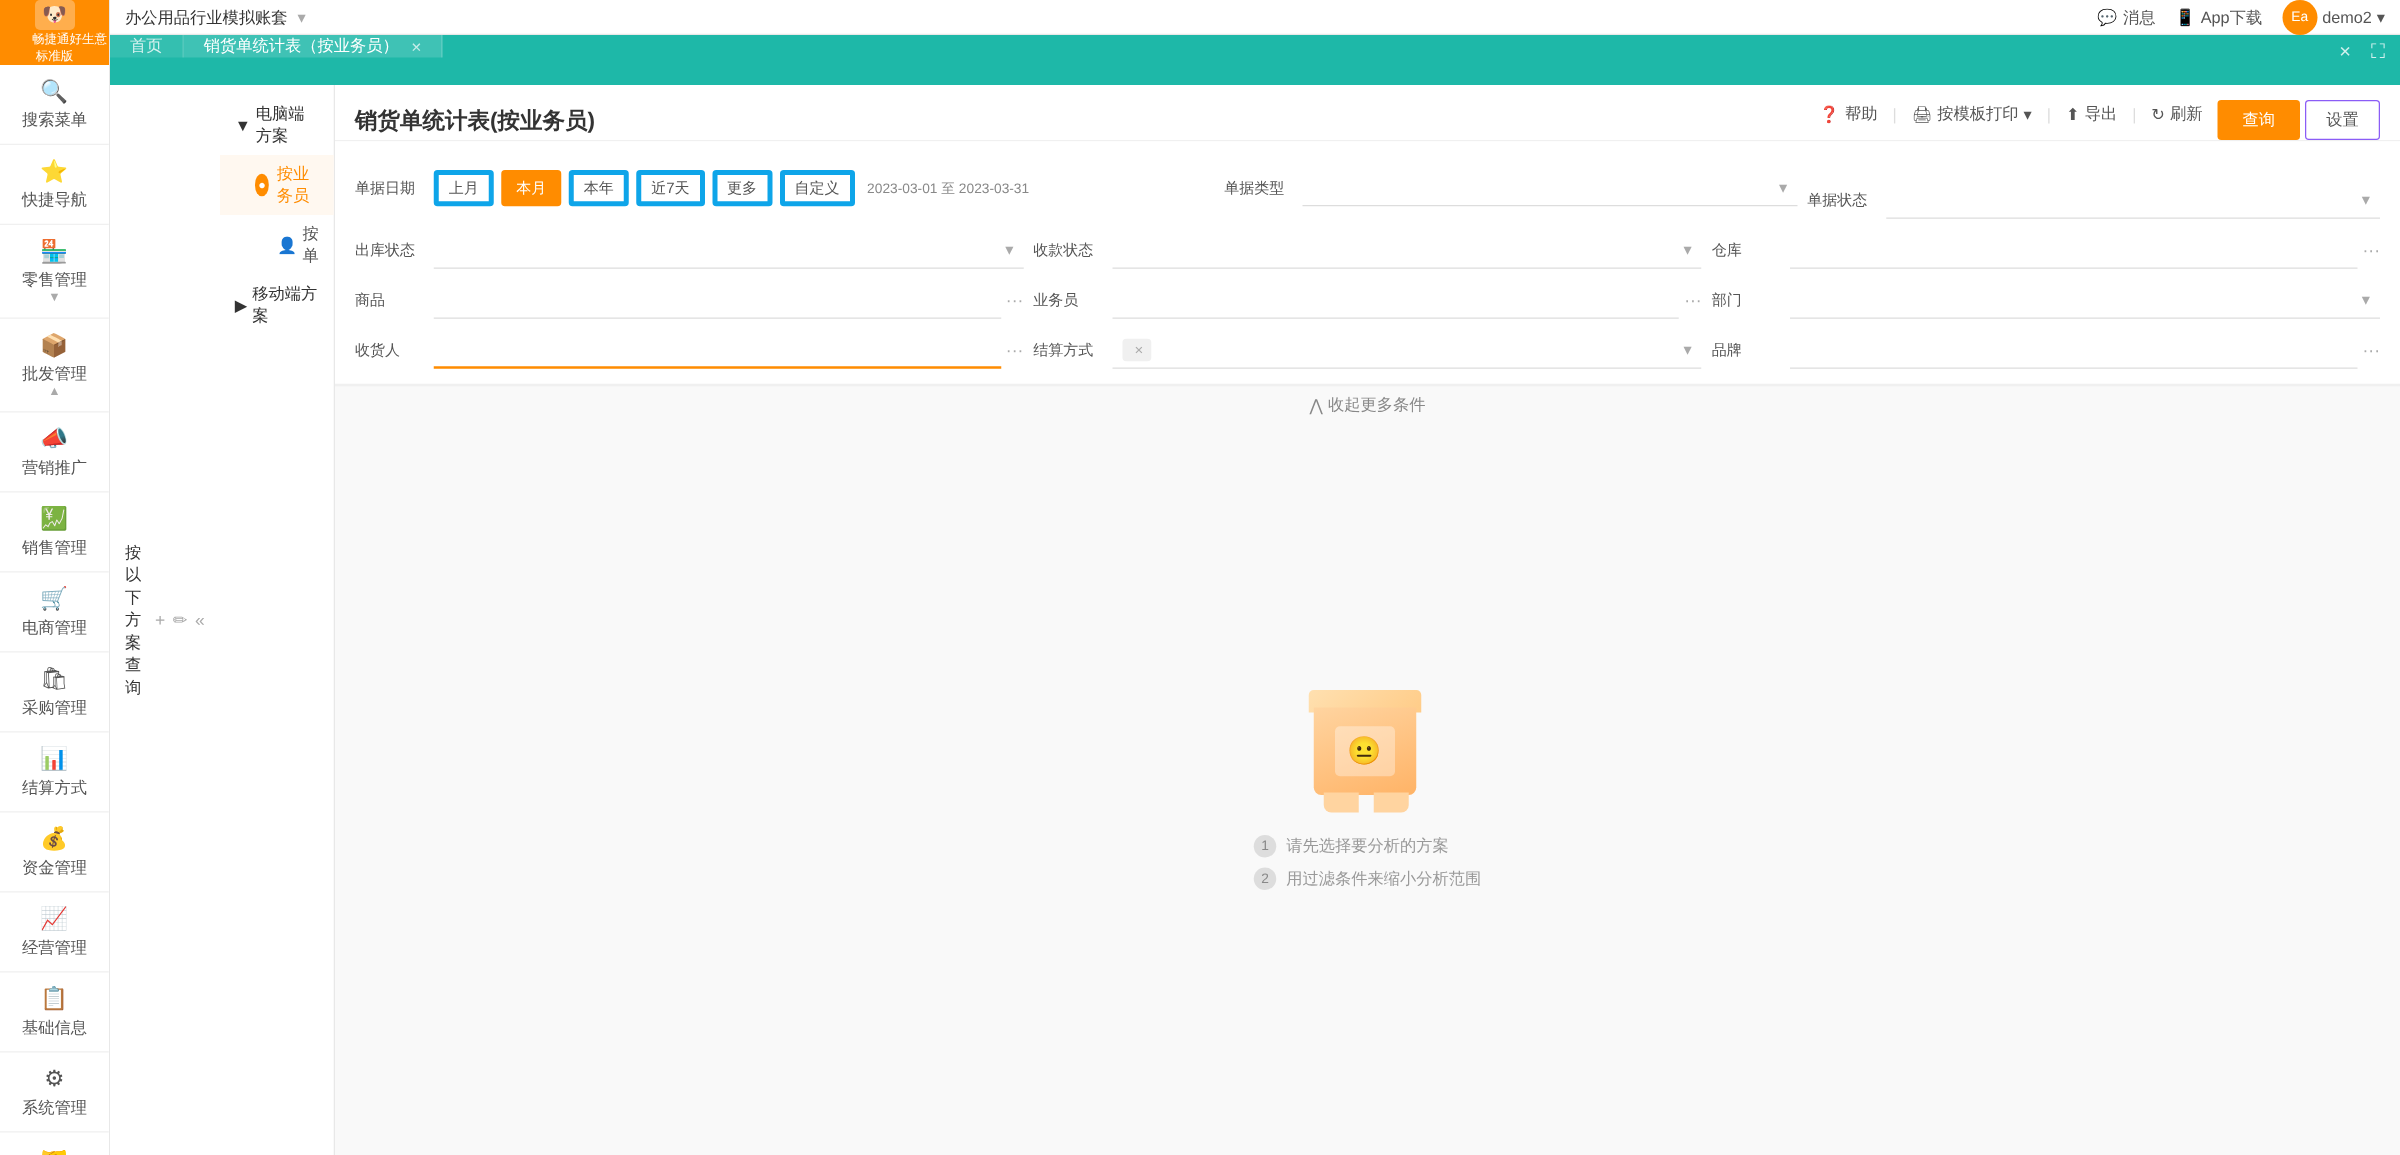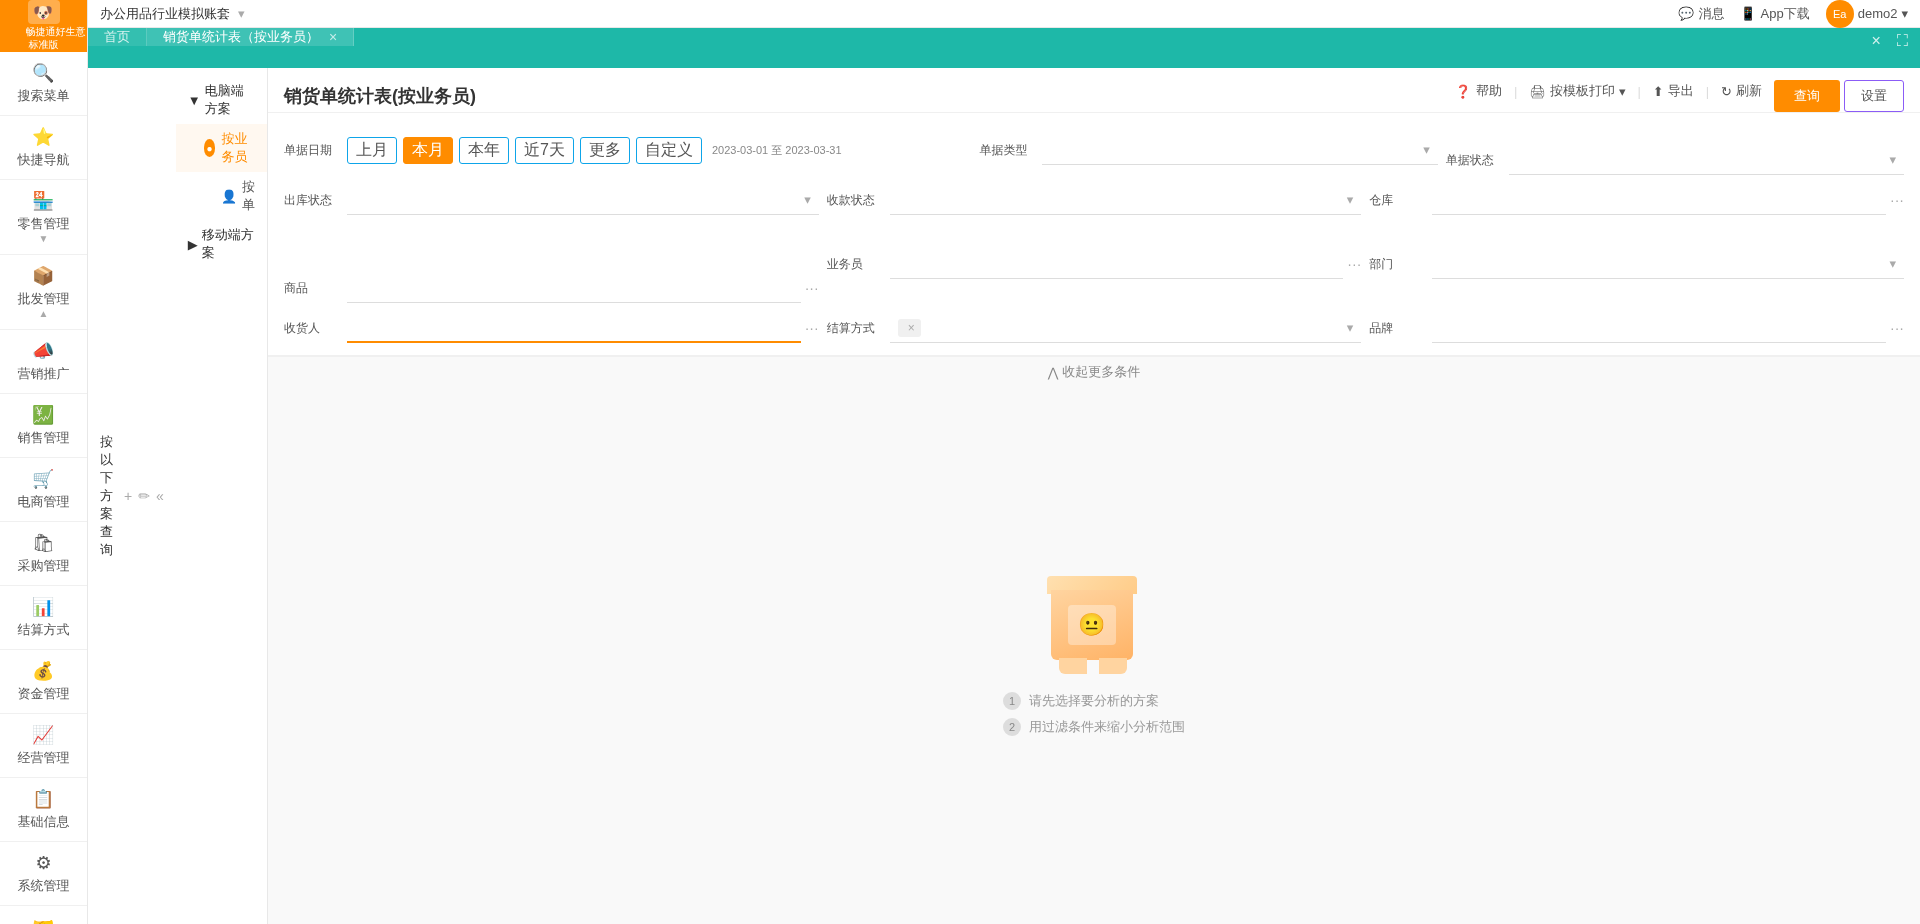--- a/index.html
+++ b/index.html
@@ -345,23 +345,23 @@
 
     
     .date-filter {
       display: flex;
       align-items: center;
       gap: 6px;
       flex: 1;
     }
     .date-btn {
       padding: 2px 8px;
-      border: 1px solid #0ea5e9;
+      border: 4px solid #0ea5e9;
       border-radius: 3px;
-      font-size: 16px;
+      font-size: 12px;
       cursor: pointer;
       color: #555;
       background: #fff;
     }
     .date-btn.active {
       background: #ff8c00;
       color: #fff;
       border-color: #ff8c00;
     }
     .date-range {
@@ -671,21 +671,21 @@
             </div>
           </div>
           <div class="filter-field" style="flex:1;">
             <span class="filter-label">仓库</span>
             <input class="filter-input" style="">
             <span class="filter-dots">···</span>
           </div>
         </div>
 
         <div class="filter-row">
-          <div class="filter-field" style="flex:1;margin-top:48px;">
+          <div class="filter-field" style="flex:1;">
             <span class="filter-label">商品</span>
             <input class="filter-input" style="">
             <span class="filter-dots">···</span>
           </div>
           <div class="filter-field" style="flex:1;">
             <span class="filter-label">业务员</span>
             <input class="filter-input" style="">
             <span class="filter-dots">···</span>
           </div>
           <div class="filter-field" style="flex:1;">

